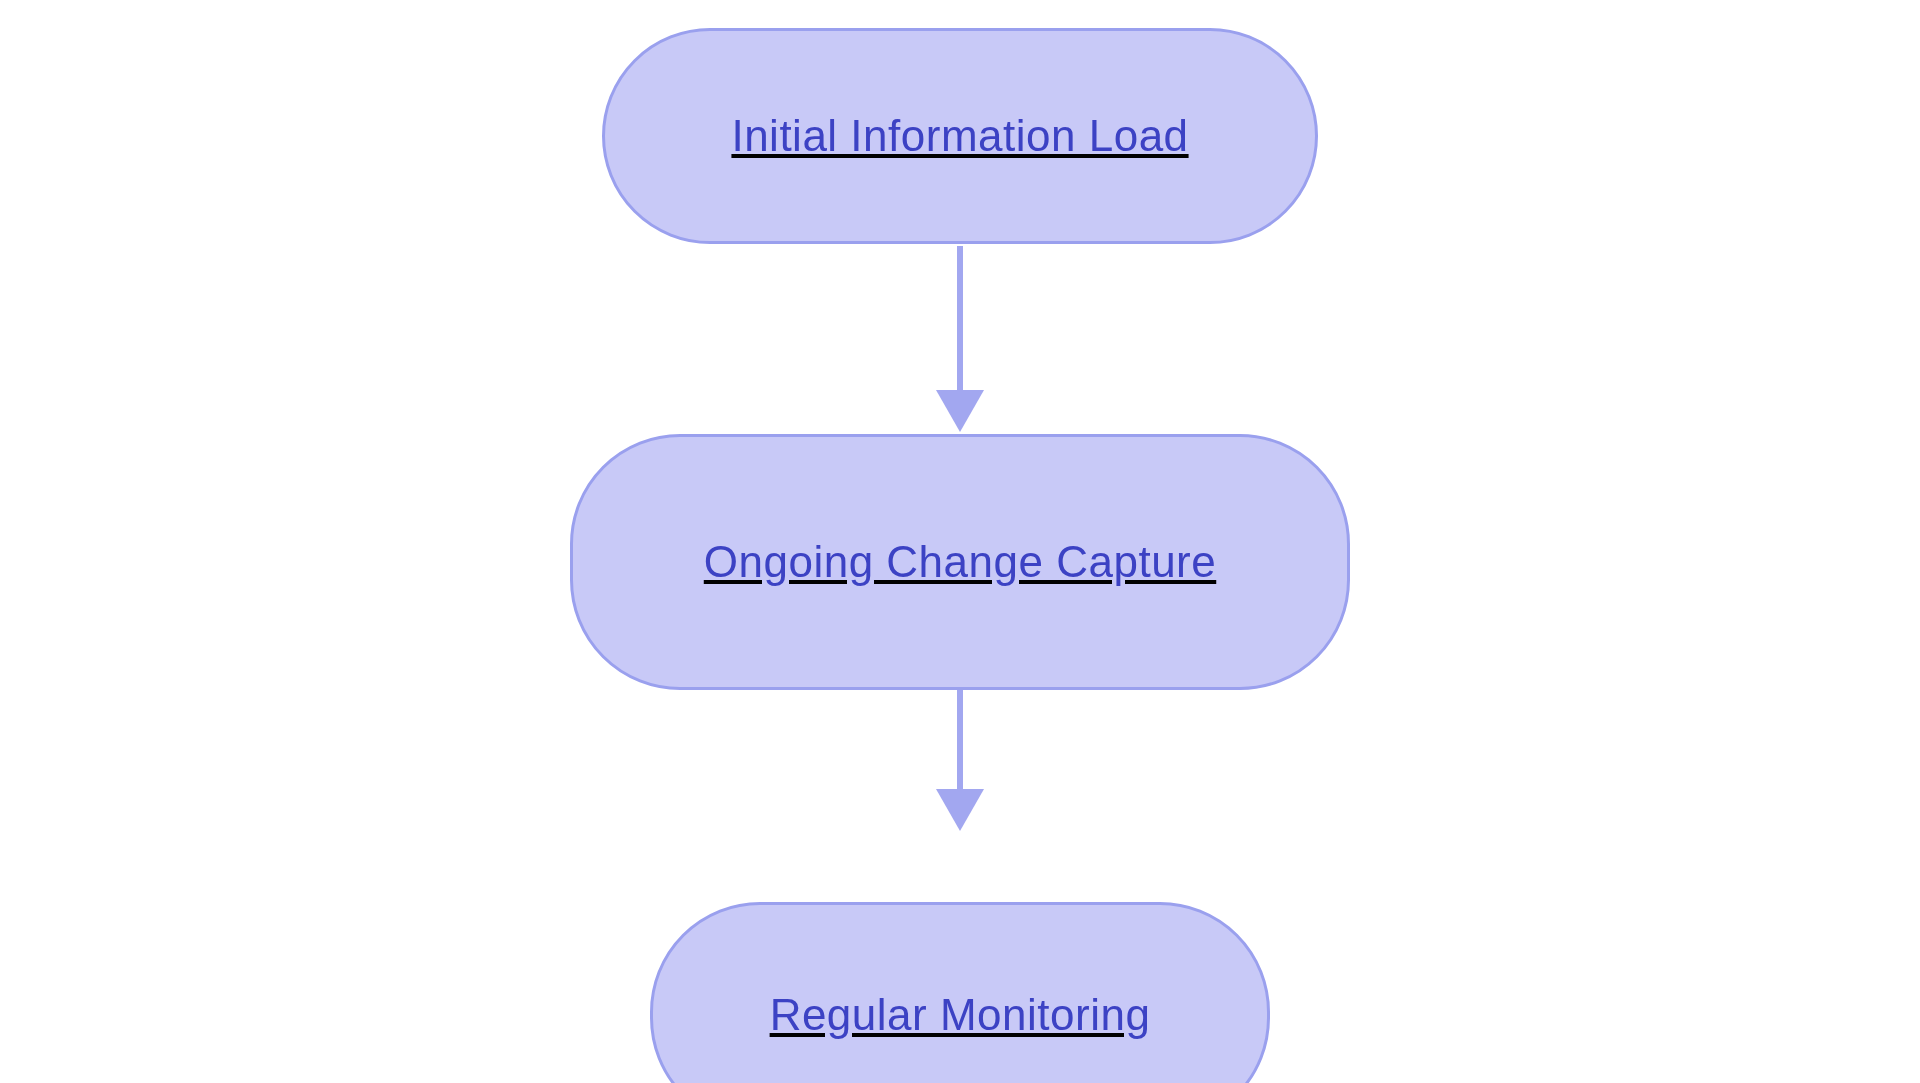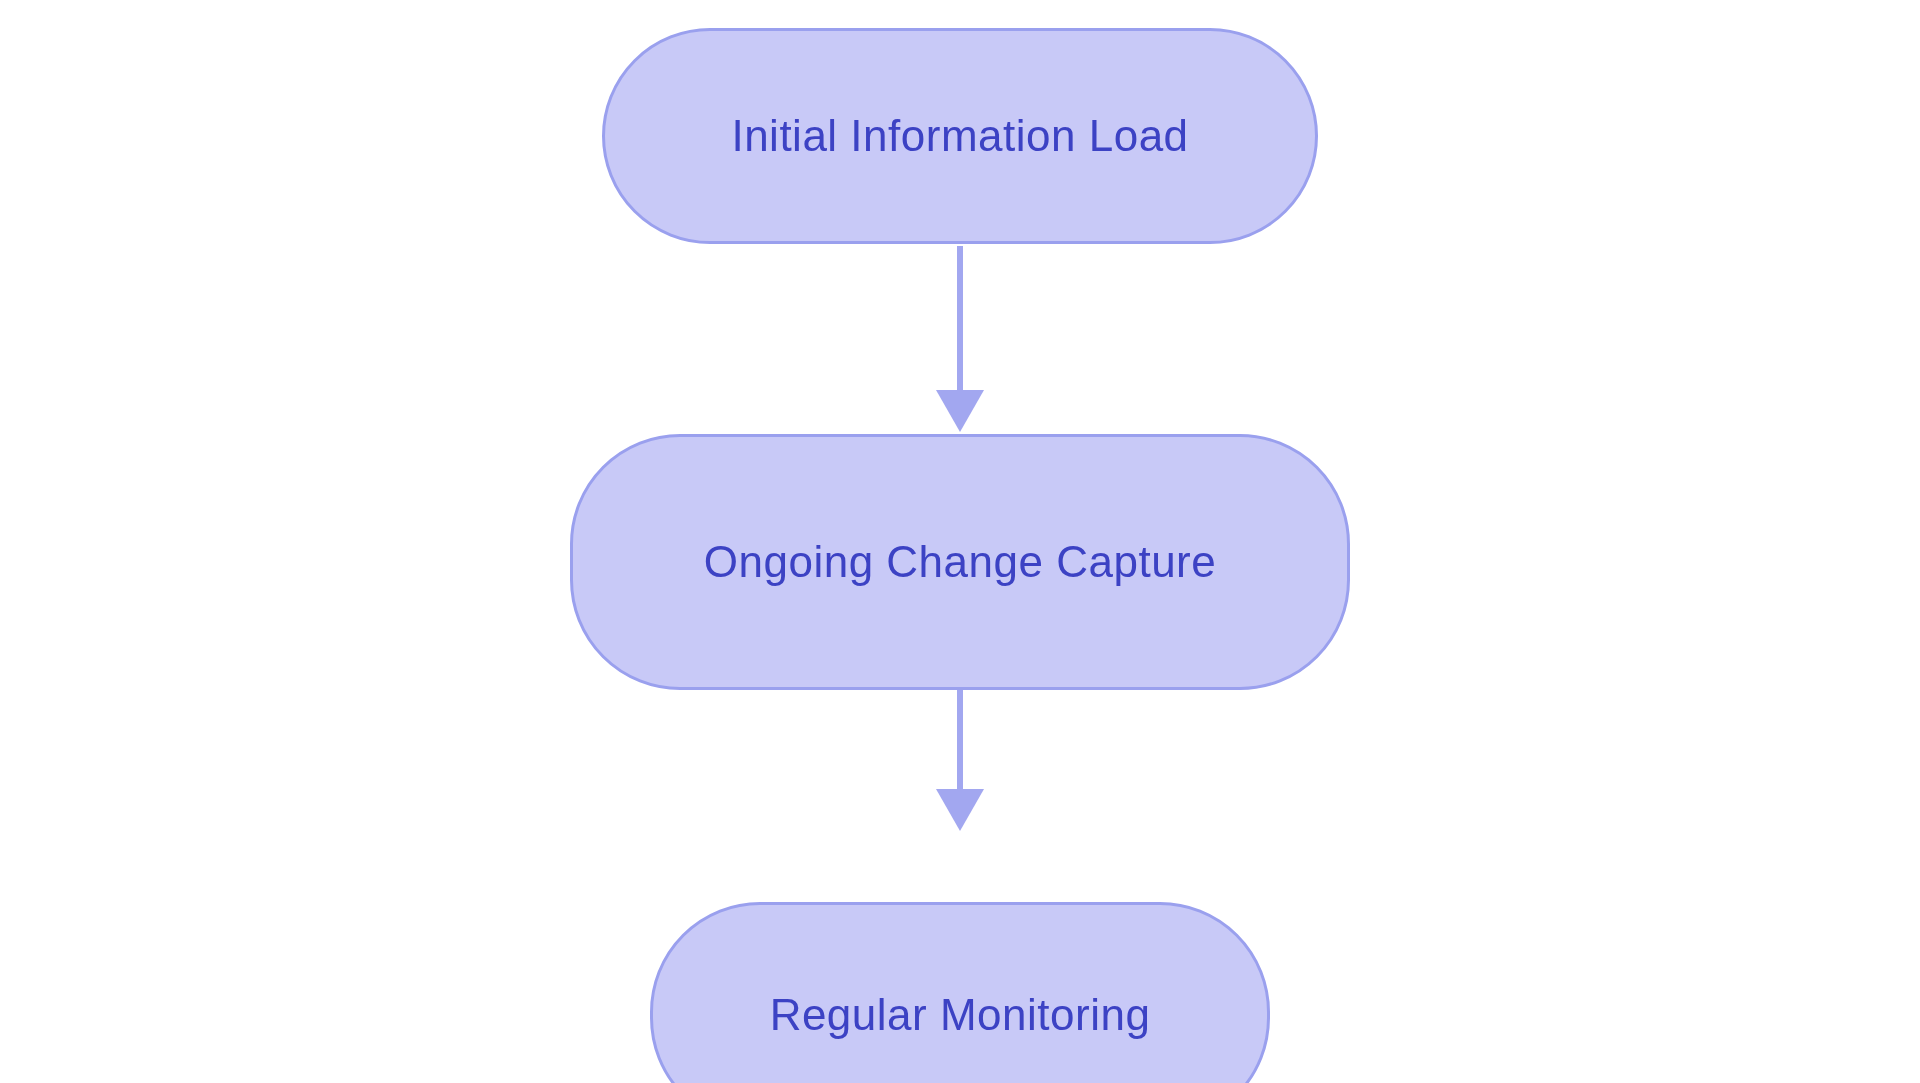--- a/index.html
+++ b/index.html
@@ -24,20 +24,21 @@
     background: var(--bg);
   }
   .flow-node {
     position: absolute;
     background: var(--node-fill);
     border: 3px solid var(--node-border);
     border-radius: 110px;
     display: flex;
     align-items: center;
     justify-content: center;
+    text-decoration: underline;
   }
   .flow-node .node-label {
     color: var(--node-text);
     font-size: 44px;
     font-weight: 400;
     letter-spacing: 0.5px;
     white-space: nowrap;
   }
   #node-initial-load   { left: 602px; top: 28px;  width: 716px; height: 216px; }
   #node-change-capture { left: 570px; top: 434px; width: 780px; height: 256px; }

